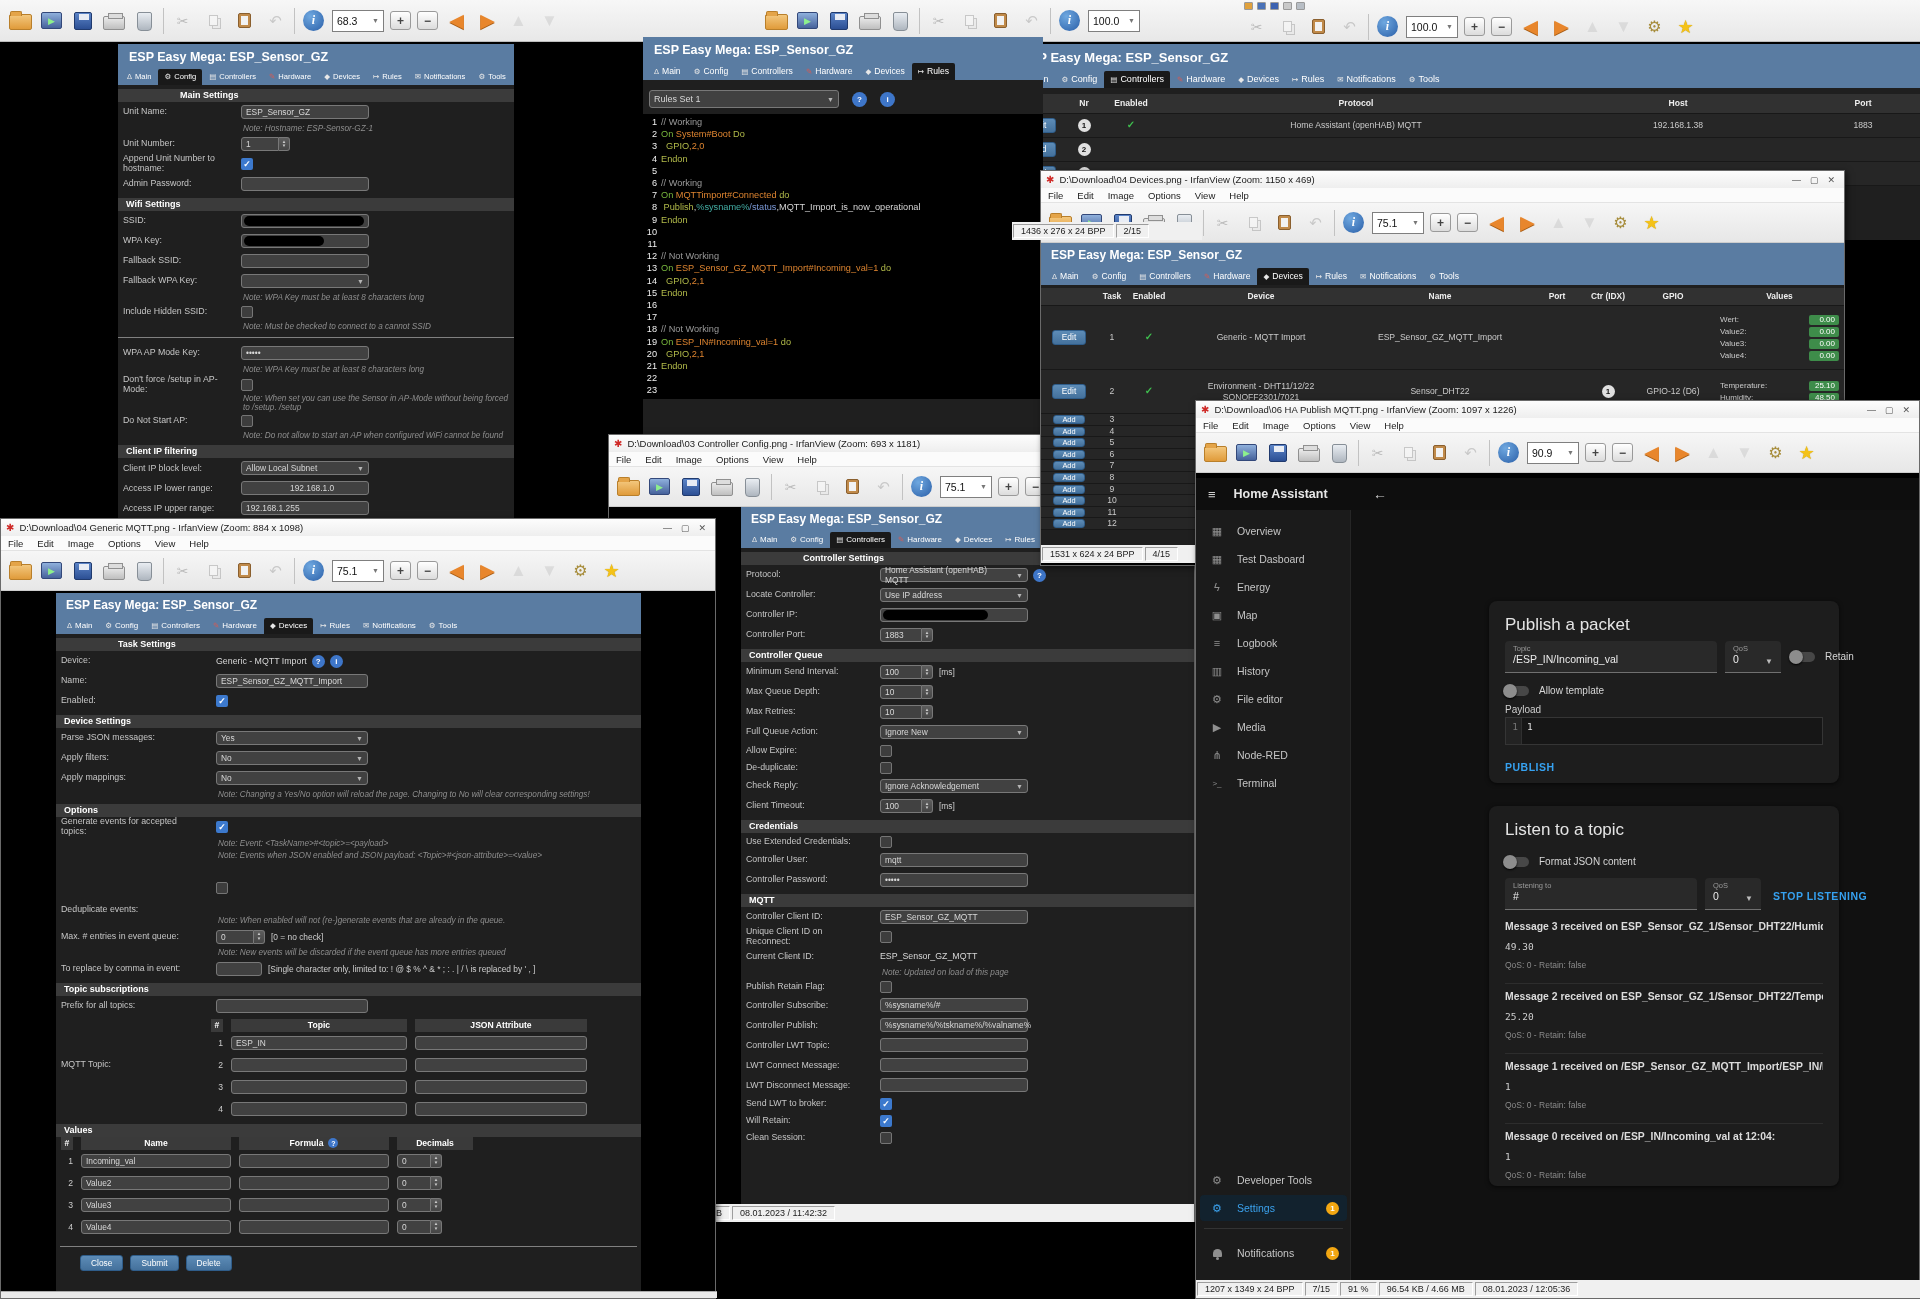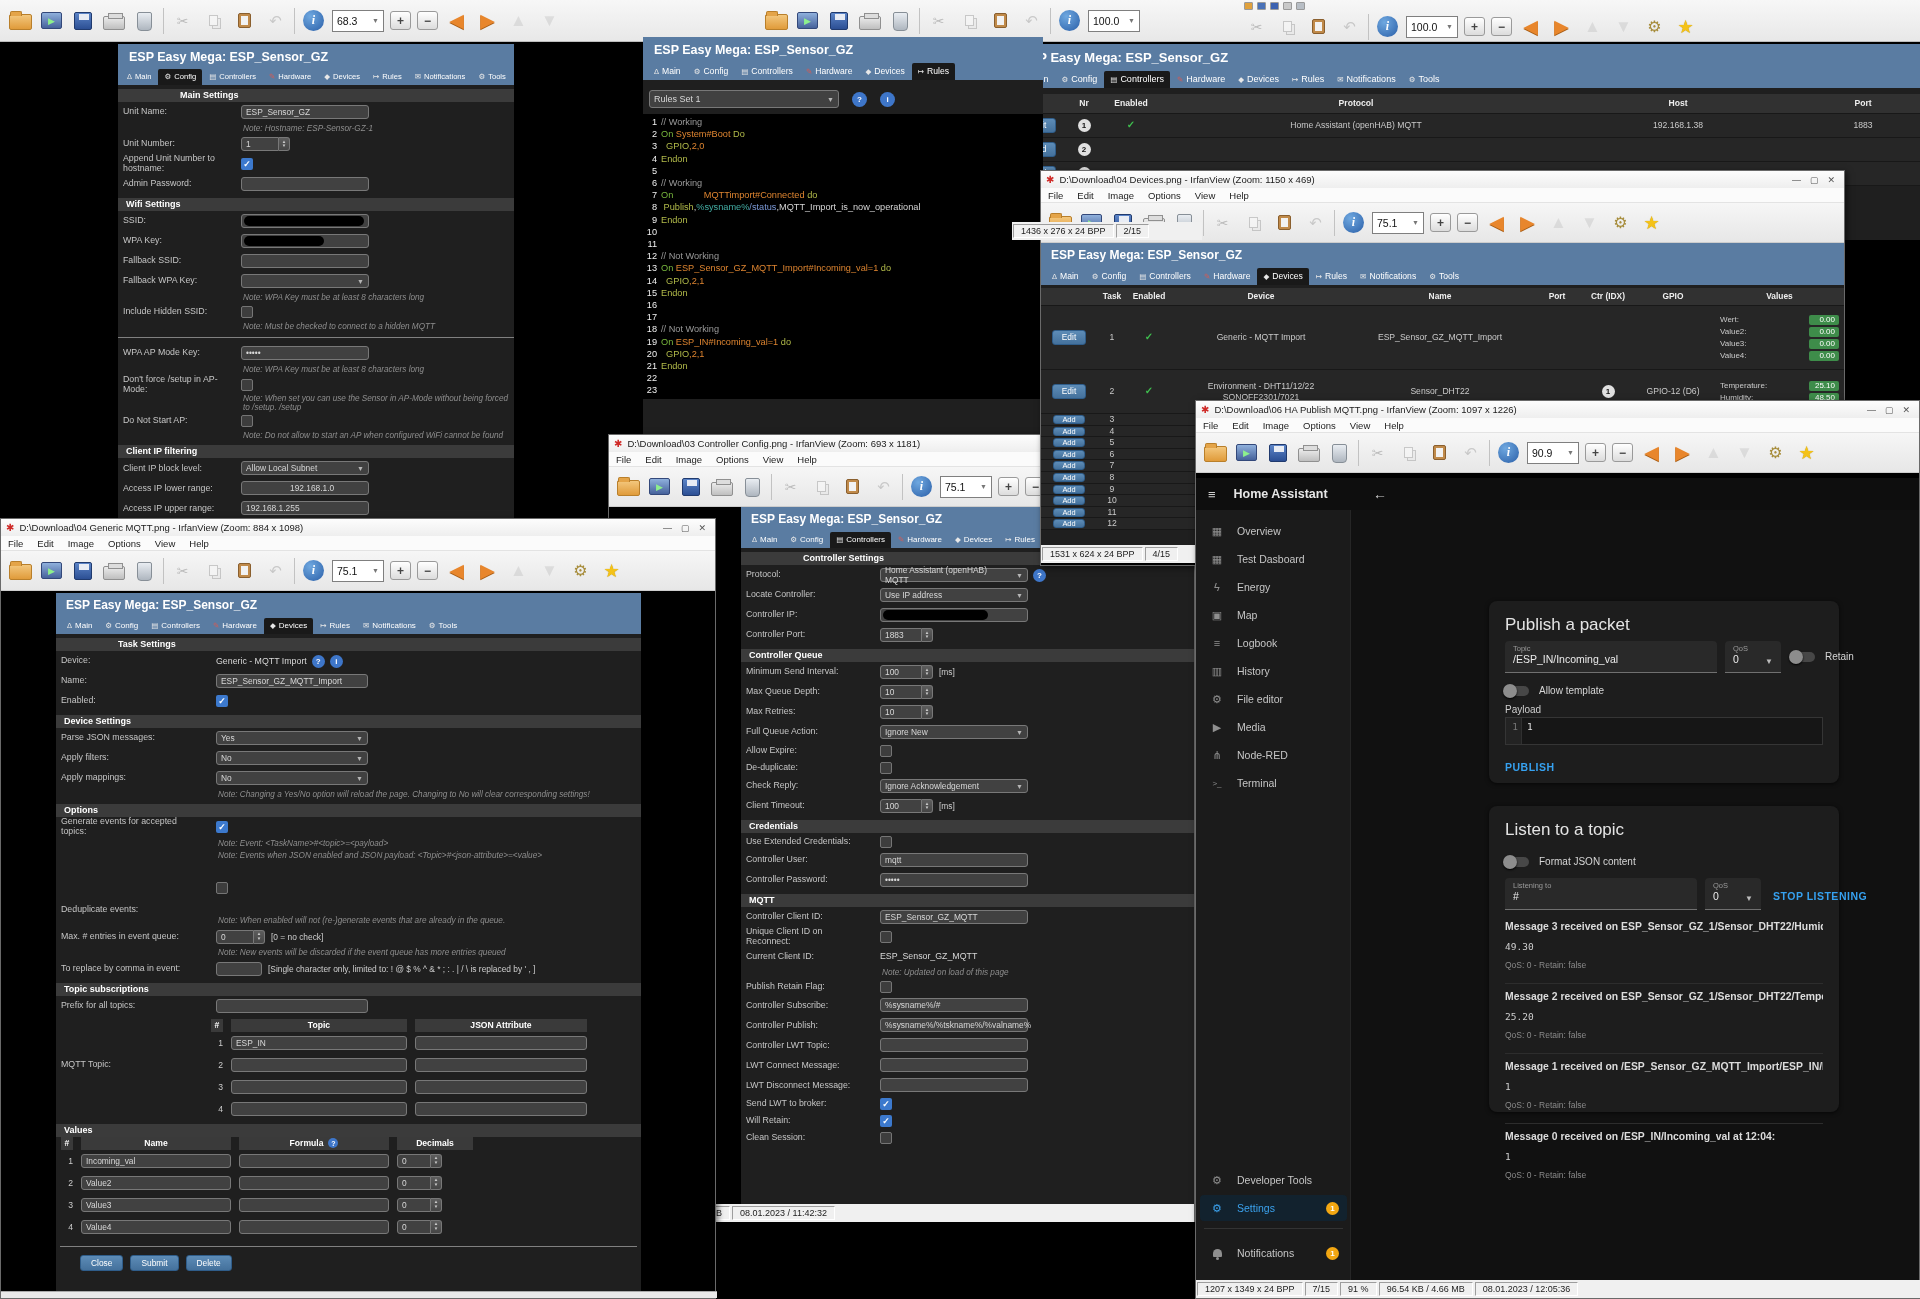--- a/index.html
+++ b/index.html
@@ -354,21 +354,21 @@
       <span class="helpc" style="width:15px;height:15px;border-radius:50%">?</span>
       <span class="helpc" style="width:15px;height:15px;border-radius:50%">i</span>
     </div>
     <div class="rcode" id="rulesCode">
         <div class="crow"><span class="ln">1</span><span class="lc"><span style="color: rgb(154, 154, 154);">// Working</span></span></div>
         <div class="crow"><span class="ln">2</span><span class="lc"><span style="color: rgb(121, 185, 62);">On </span><span style="color: rgb(223, 133, 48);">System#Boot</span><span style="color: rgb(178, 187, 74);"> Do</span></span></div>
         <div class="crow"><span class="ln">3</span><span class="lc"><span style="color: rgb(178, 187, 74);">&nbsp;&nbsp;GPIO</span><span style="color: rgb(223, 133, 48);">,2,0</span></span></div>
         <div class="crow"><span class="ln">4</span><span class="lc"><span style="color: rgb(178, 187, 74);">Endon</span></span></div>
         <div class="crow"><span class="ln">5</span><span class="lc"></span></div>
         <div class="crow"><span class="ln">6</span><span class="lc"><span style="color: rgb(154, 154, 154);">// Working</span></span></div>
-        <div class="crow"><span class="ln">7</span><span class="lc"><span style="color: rgb(121, 185, 62);">On </span><span style="color: rgb(223, 133, 48); margin-left: 28px;">MQTTimport#Connected</span><span style="color: rgb(178, 187, 74);"> do</span></span></div>
+        <div class="crow"><span class="ln">7</span><span class="lc"><span style="color: rgb(121, 185, 62);">On </span><span style="color: rgb(223, 133, 48);">MQTTimport#Connected</span><span style="color: rgb(178, 187, 74);"> do</span></span></div>
         <div class="crow"><span class="ln">8</span><span class="lc"><span style="color: rgb(178, 187, 74);">&nbsp;Publish</span><span style="color: rgb(214, 214, 214);">,</span><span style="color: rgb(67, 173, 164);">%sysname%</span><span style="color: rgb(123, 153, 216);">/status</span><span style="color: rgb(214, 214, 214);">,MQTT_Import_is_now_operational</span></span></div>
         <div class="crow"><span class="ln">9</span><span class="lc"><span style="color: rgb(178, 187, 74);">Endon</span></span></div>
         <div class="crow"><span class="ln">10</span><span class="lc"></span></div>
         <div class="crow"><span class="ln">11</span><span class="lc"></span></div>
         <div class="crow"><span class="ln">12</span><span class="lc"><span style="color: rgb(154, 154, 154);">// Not Working</span></span></div>
         <div class="crow"><span class="ln">13</span><span class="lc"><span style="color: rgb(121, 185, 62);">On </span><span style="color: rgb(223, 133, 48);">ESP_Sensor_GZ_MQTT_Import#Incoming_val=1</span><span style="color: rgb(178, 187, 74);"> do</span></span></div>
         <div class="crow"><span class="ln">14</span><span class="lc"><span style="color: rgb(178, 187, 74);">&nbsp;&nbsp;GPIO</span><span style="color: rgb(223, 133, 48);">,2,1</span></span></div>
         <div class="crow"><span class="ln">15</span><span class="lc"><span style="color: rgb(178, 187, 74);">Endon</span></span></div>
         <div class="crow"><span class="ln">16</span><span class="lc"></span></div>
         <div class="crow"><span class="ln">17</span><span class="lc"></span></div>
@@ -461,21 +461,21 @@
           <div class="inp sel" style="width: 128px;">
             <span></span>
             <span class="caret">▼</span>
           </div>
         </div>
         <div class="note" style="padding-left: calc(var(--lw) + 7px);">Note: WPA Key must be at least 8 characters long</div>
         <div class="row cmp">
           <div class="lb" style="width: var(--lw);">Include Hidden SSID:</div>
           <div class="cb off"></div>
         </div>
-        <div class="note" style="padding-left: calc(var(--lw) + 7px);">Note: Must be checked to connect to a hidden MQTT</div>
+        <div class="note" style="padding-left: calc(var(--lw) + 7px);">Note: Must be checked to connect to a cannot SSID</div>
         <div class="hr"></div>
         <div class="row">
           <div class="lb" style="width: var(--lw);">WPA AP Mode Key:</div>
           <div class="inp" style="width: 128px;">•••••</div>
         </div>
         <div class="note" style="padding-left: calc(var(--lw) + 7px);">Note: WPA Key must be at least 8 characters long</div>
         <div class="row cmp">
           <div class="lb" style="width: var(--lw);">Don't force /setup in AP-Mode:</div>
           <div class="cb off"></div>
         </div>
@@ -1438,21 +1438,21 @@
           <span>Allow template</span>
         </div>
         <div style="position:absolute;left:16px;top:103px;font-size:10px;color:#cfcfcf">Payload</div>
         <div class="payload" style="left:16px;top:116px;width:318px;height:28px">
           <div class="pgut">1</div>
           <div class="pbody">1</div>
         </div>
         <div class="hablue" style="position:absolute;left:16px;bottom:10px">PUBLISH</div>
       </div>
 
-      <div class="hacard" style="top:328px;height:306px">
+      <div class="hacard" style="top:328px;height:380px">
         <div class="hct">Listen to a topic</div>
         <div class="tglrow" style="left:16px;top:50px">
           <span class="toggle">
               <span class="knob"></span>
             </span>
           <span>Format JSON content</span>
         </div>
         <div class="hafield" style="left:16px;top:72px;width:192px;height:32px">
           <div class="fl">Listening to</div>
           <div class="fv">#</div>

